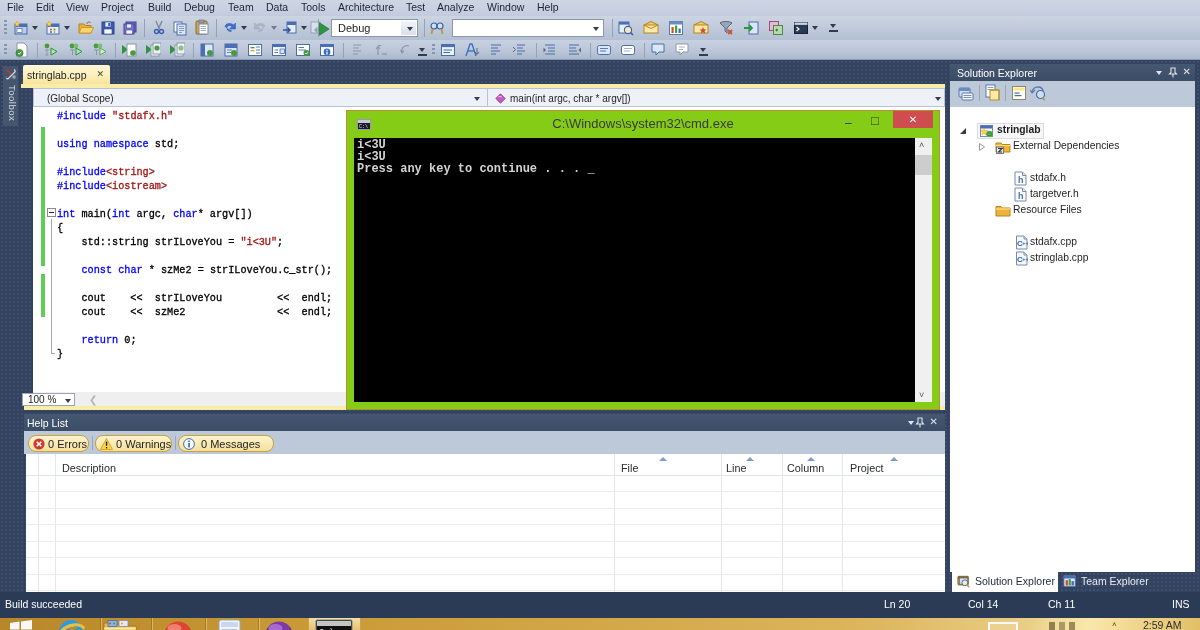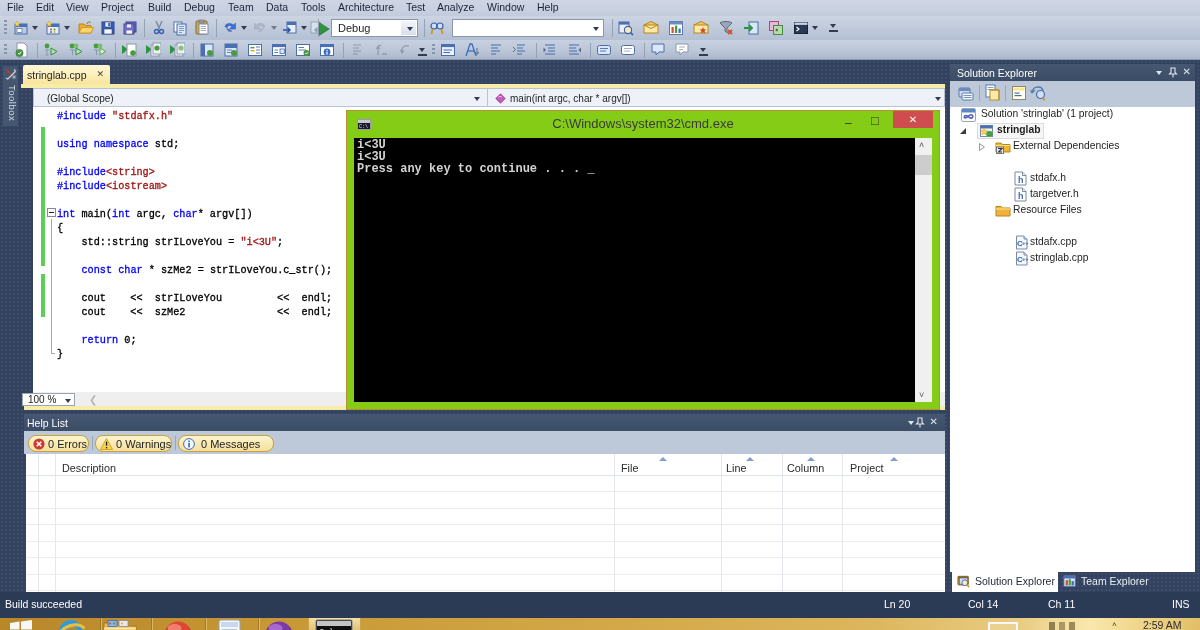--- a/index.html
+++ b/index.html
@@ -551,28 +551,20 @@
         <rect x="3.5" y="10" width="7" height="1.2" fill="#4a6ea8"></rect>
       </svg>
       <svg style="position:absolute;left:80px;top:3px" width="17" height="17" viewBox="0 0 17 17">
         <path d="M2 9 C2 5 5 3 8 3 C11 3 13 5 13 8" fill="none" stroke="#5a7bb0" stroke-width="1.6"></path>
         <path d="M2 9 L5 6 M2 9 L0.5 6" stroke="#5a7bb0" stroke-width="1.2" fill="none"></path>
         <circle cx="10.5" cy="10.5" r="4" fill="#cfe0f5" stroke="#4a6ea8" stroke-width="1.2"></circle>
         <rect x="13.2" y="13.2" width="3.4" height="2" rx="1" transform="rotate(45 13.2 13.2)" fill="#c79b3b"></rect>
       </svg>
     </div>
     <div id="setree">
-      <div class="trow" style="top:0">
-        <svg style="position:absolute;left:11px;top:1px" width="15" height="14" viewBox="0 0 15 14">
-          <rect x="0.5" y="0.5" width="14" height="13" rx="1.5" fill="#fdfdfd" stroke="#9aa7bb"></rect>
-          <rect x="1" y="1" width="13" height="3.5" fill="#5b87c7"></rect>
-          <path d="M3.2 9.2 C3.2 7 6 7 7.5 8.8 C9 10.6 11.8 10.6 11.8 8.4 C11.8 6.2 9 6.2 7.5 8 C6 9.8 3.2 10.4 3.2 9.2 Z" fill="none" stroke="#4a5fc0" stroke-width="1.6"></path>
-        </svg>
-        <span style="position:absolute;left:31px;top:1px">Solution 'stringlab' (1 project)</span>
-      </div>
       <div class="trow" style="top:32px">
         <svg style="position:absolute;left:28px;top:4px" width="8" height="8" viewBox="0 0 8 8">
           <path d="M1.5 0.5 L6.5 4 L1.5 7.5 Z" fill="#fff" stroke="#9a9a9a"></path>
         </svg>
         <svg style="position:absolute;left:45px;top:1px" width="16" height="14" viewBox="0 0 16 14">
           <path d="M1 3 L1 12 L15 12 L15 4.5 L7.5 4.5 L6 3 Z" fill="#f0b62e" stroke="#b5851d"></path>
           <path d="M1 5.5 L15 5.5" stroke="#ffdf7e" stroke-width="1"></path>
           <rect x="1.5" y="7" width="7" height="6.5" fill="#e8e8f0" stroke="#777"></rect>
           <path d="M3 8.5 L7 8.5 L3.5 12 L7 12" stroke="#333" stroke-width="1.1" fill="none"></path>
         </svg>

